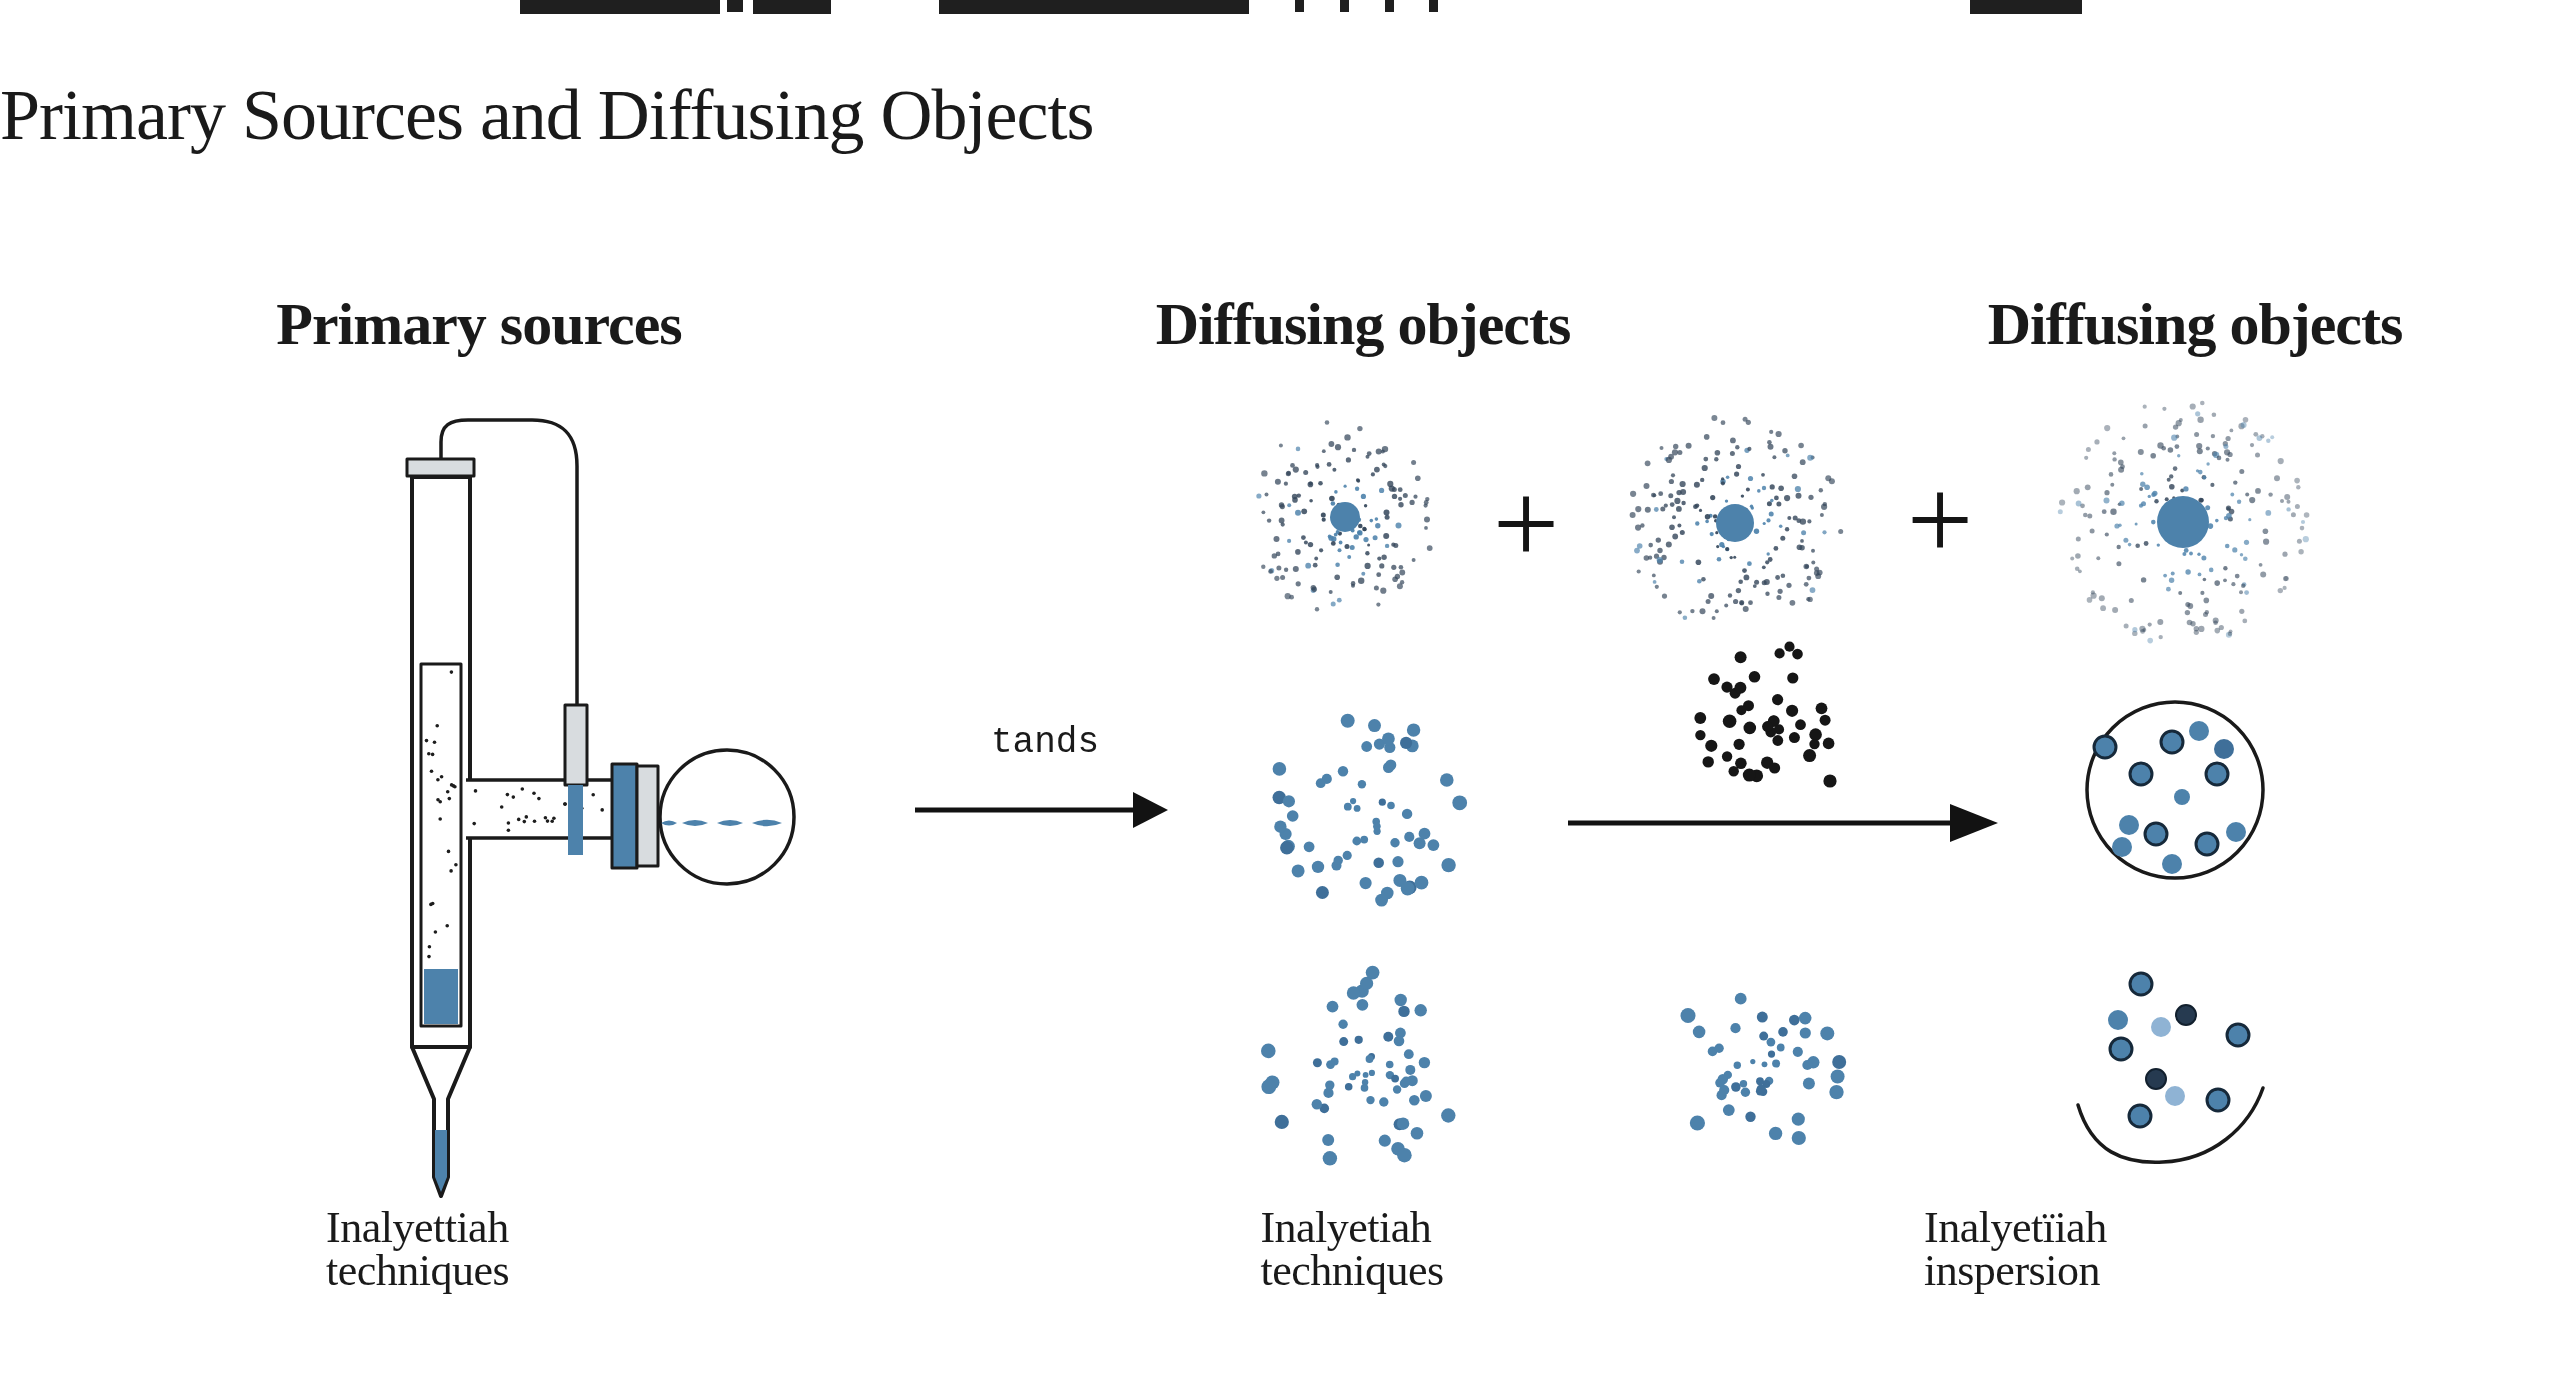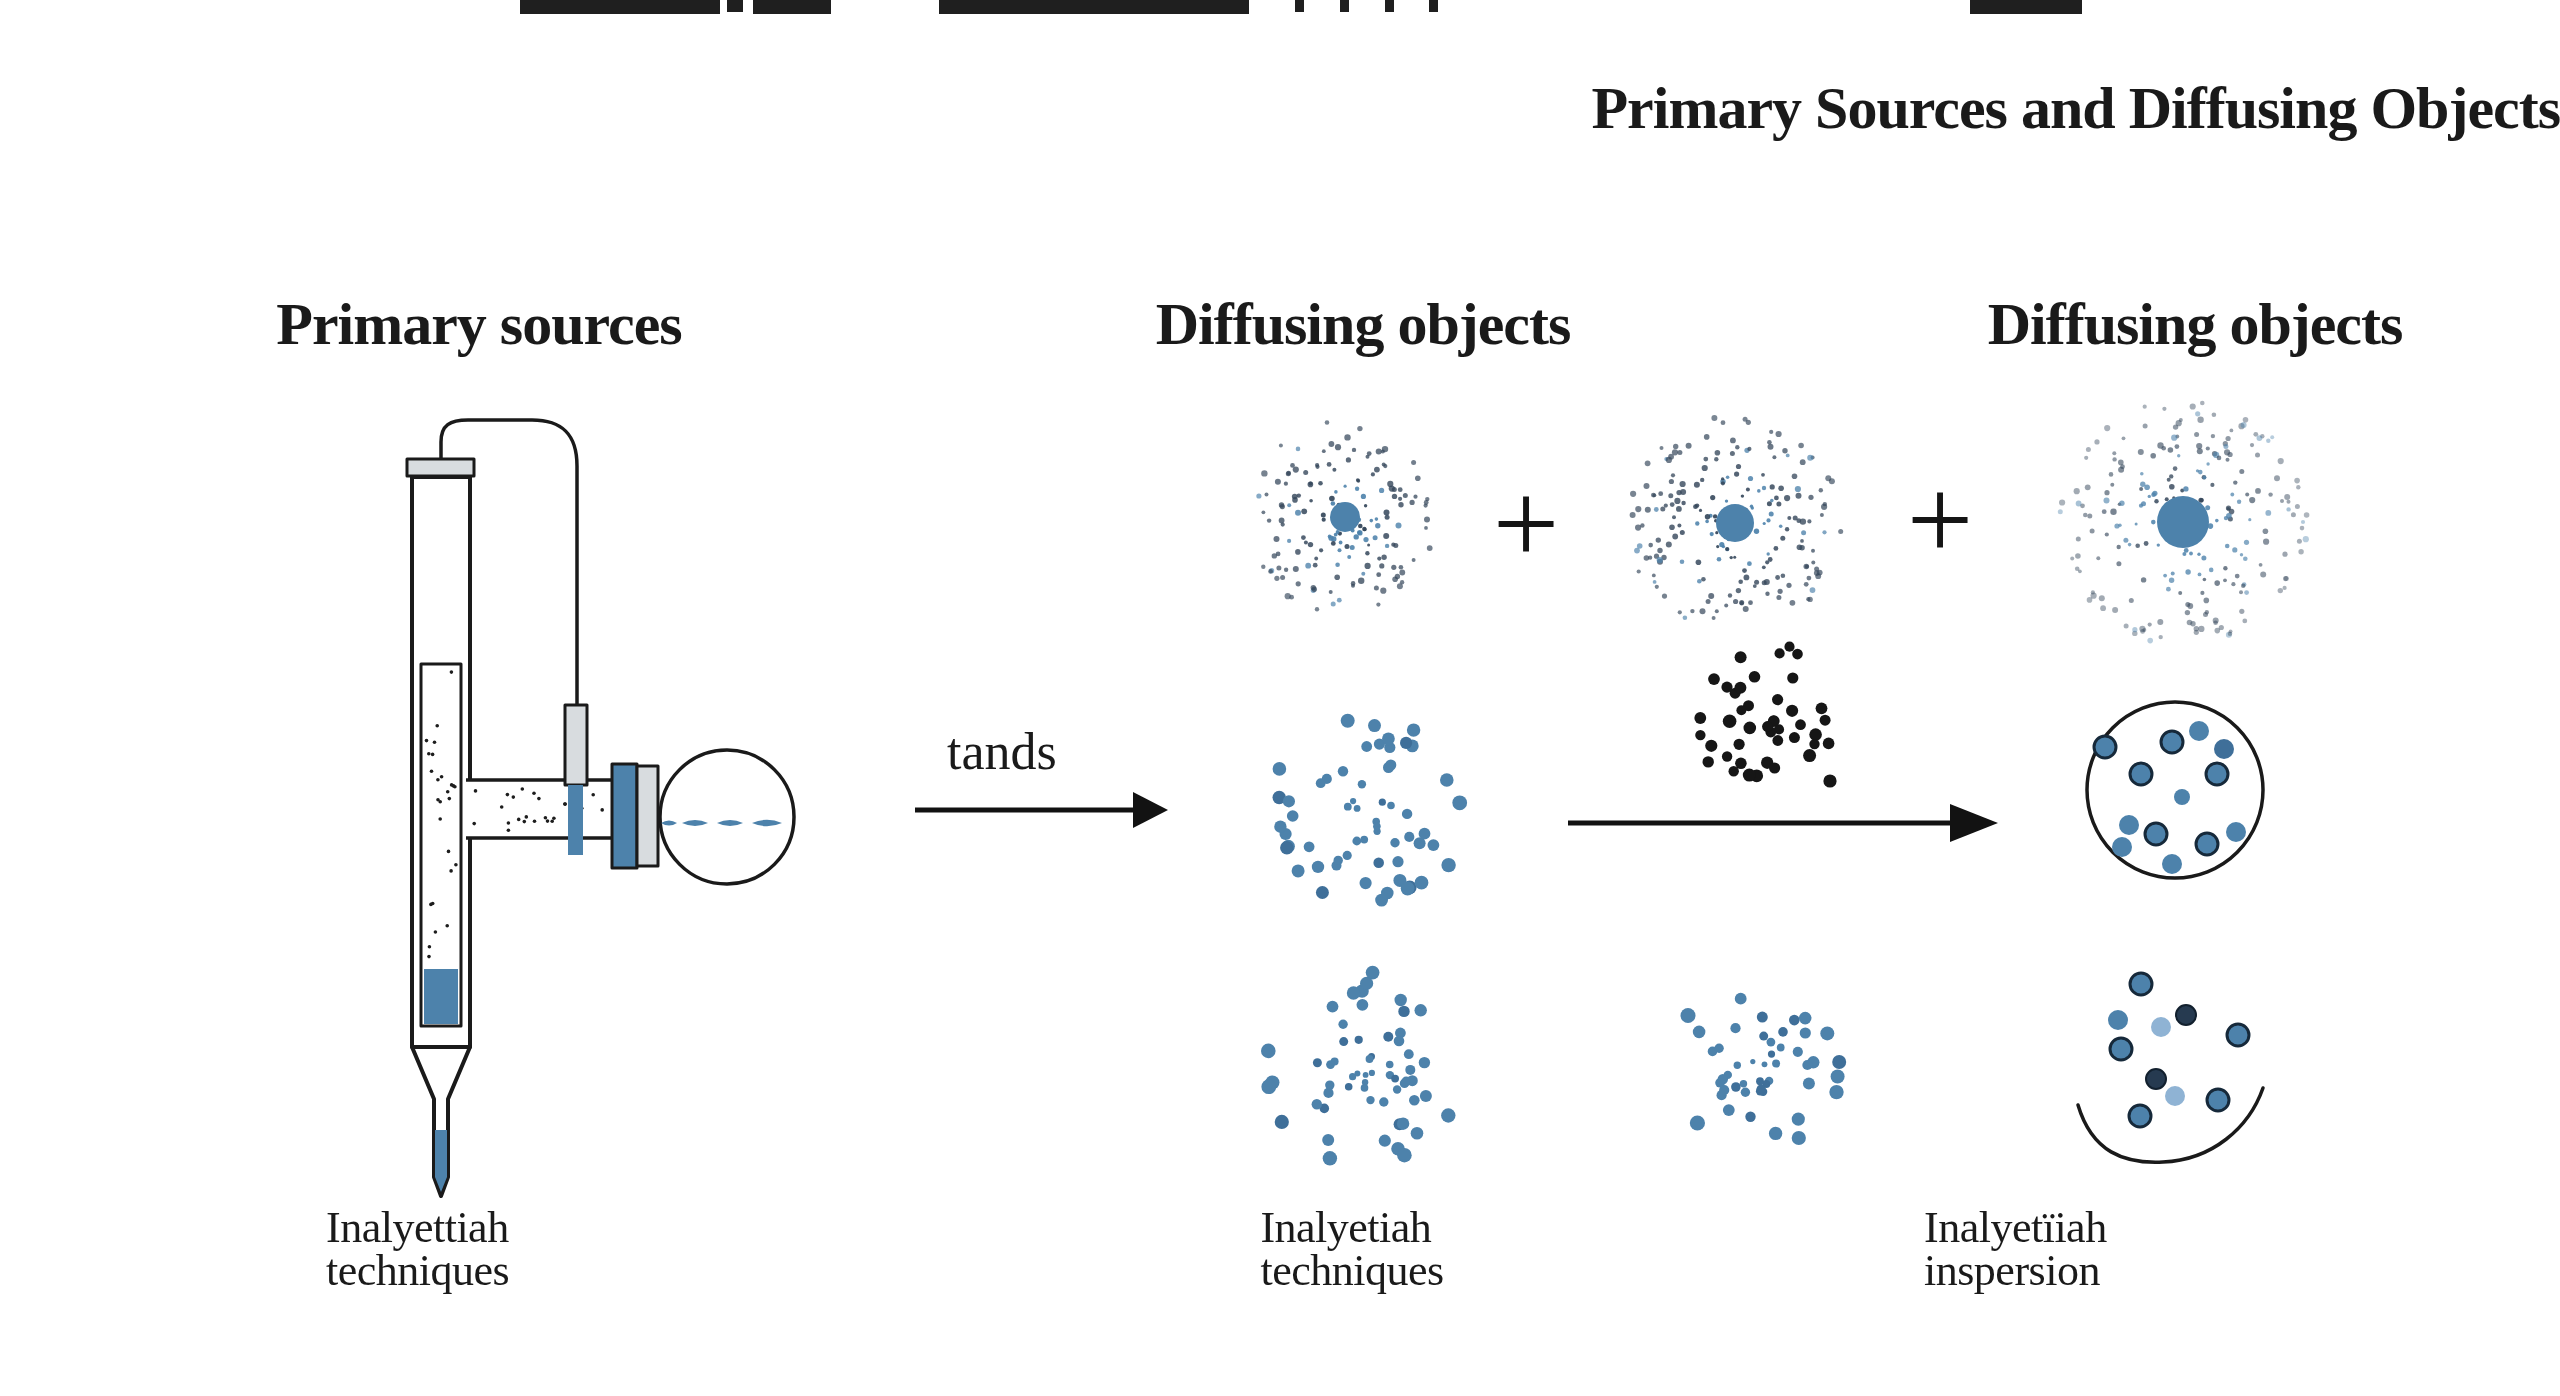--- a/index.html
+++ b/index.html
@@ -4,29 +4,29 @@
 <style>
   html,body{margin:0;padding:0;background:#fff;}
   .canvas{
     position:relative;width:2560px;height:1396px;overflow:hidden;
     background:var(--bg,#ffffff);
     font-family:"Liberation Serif","DejaVu Serif",serif;
     color:var(--ink,#1a1a1a);
   }
   svg.fig{position:absolute;left:0;top:0;}
   .title{
-    position:absolute;left:0;top:74px;width:100%;text-align:right;
-    font-size:60px;font-weight:bold;letter-spacing:-1px;white-space:nowrap;
+    position:absolute;left:0;top:74px;width:100%;text-align:left;
+    font-size:72px;font-weight:normal;letter-spacing:-1px;white-space:nowrap;
   }
   .header{
     position:absolute;top:290px;transform:translateX(-50%);
     font-size:60px;font-weight:bold;white-space:nowrap;letter-spacing:-1px;margin-left:11px;
   }
   .h1{left:468px}.h2{left:1352px}.h3{left:2184px}
-  .arrow-label{position:absolute;left:947px;top:722px;font-size:52px;white-space:nowrap;}
+  .arrow-label{position:absolute;left:991px;top:722px;font-size:36px;white-space:nowrap;font-family:Liberation Mono, monospace;}
   .plus{
     position:absolute;font-size:118px;font-weight:400;color:#151515;
     transform:translate(-50%,-54%);line-height:1;
   }
   .p1{left:1526px;top:530px}.p2{left:1940px;top:526px}
   .caption{
     position:absolute;top:1206px;font-size:44px;line-height:0.98;
     letter-spacing:-0.5px;white-space:nowrap;
   }
   .cap-left{left:326px}

